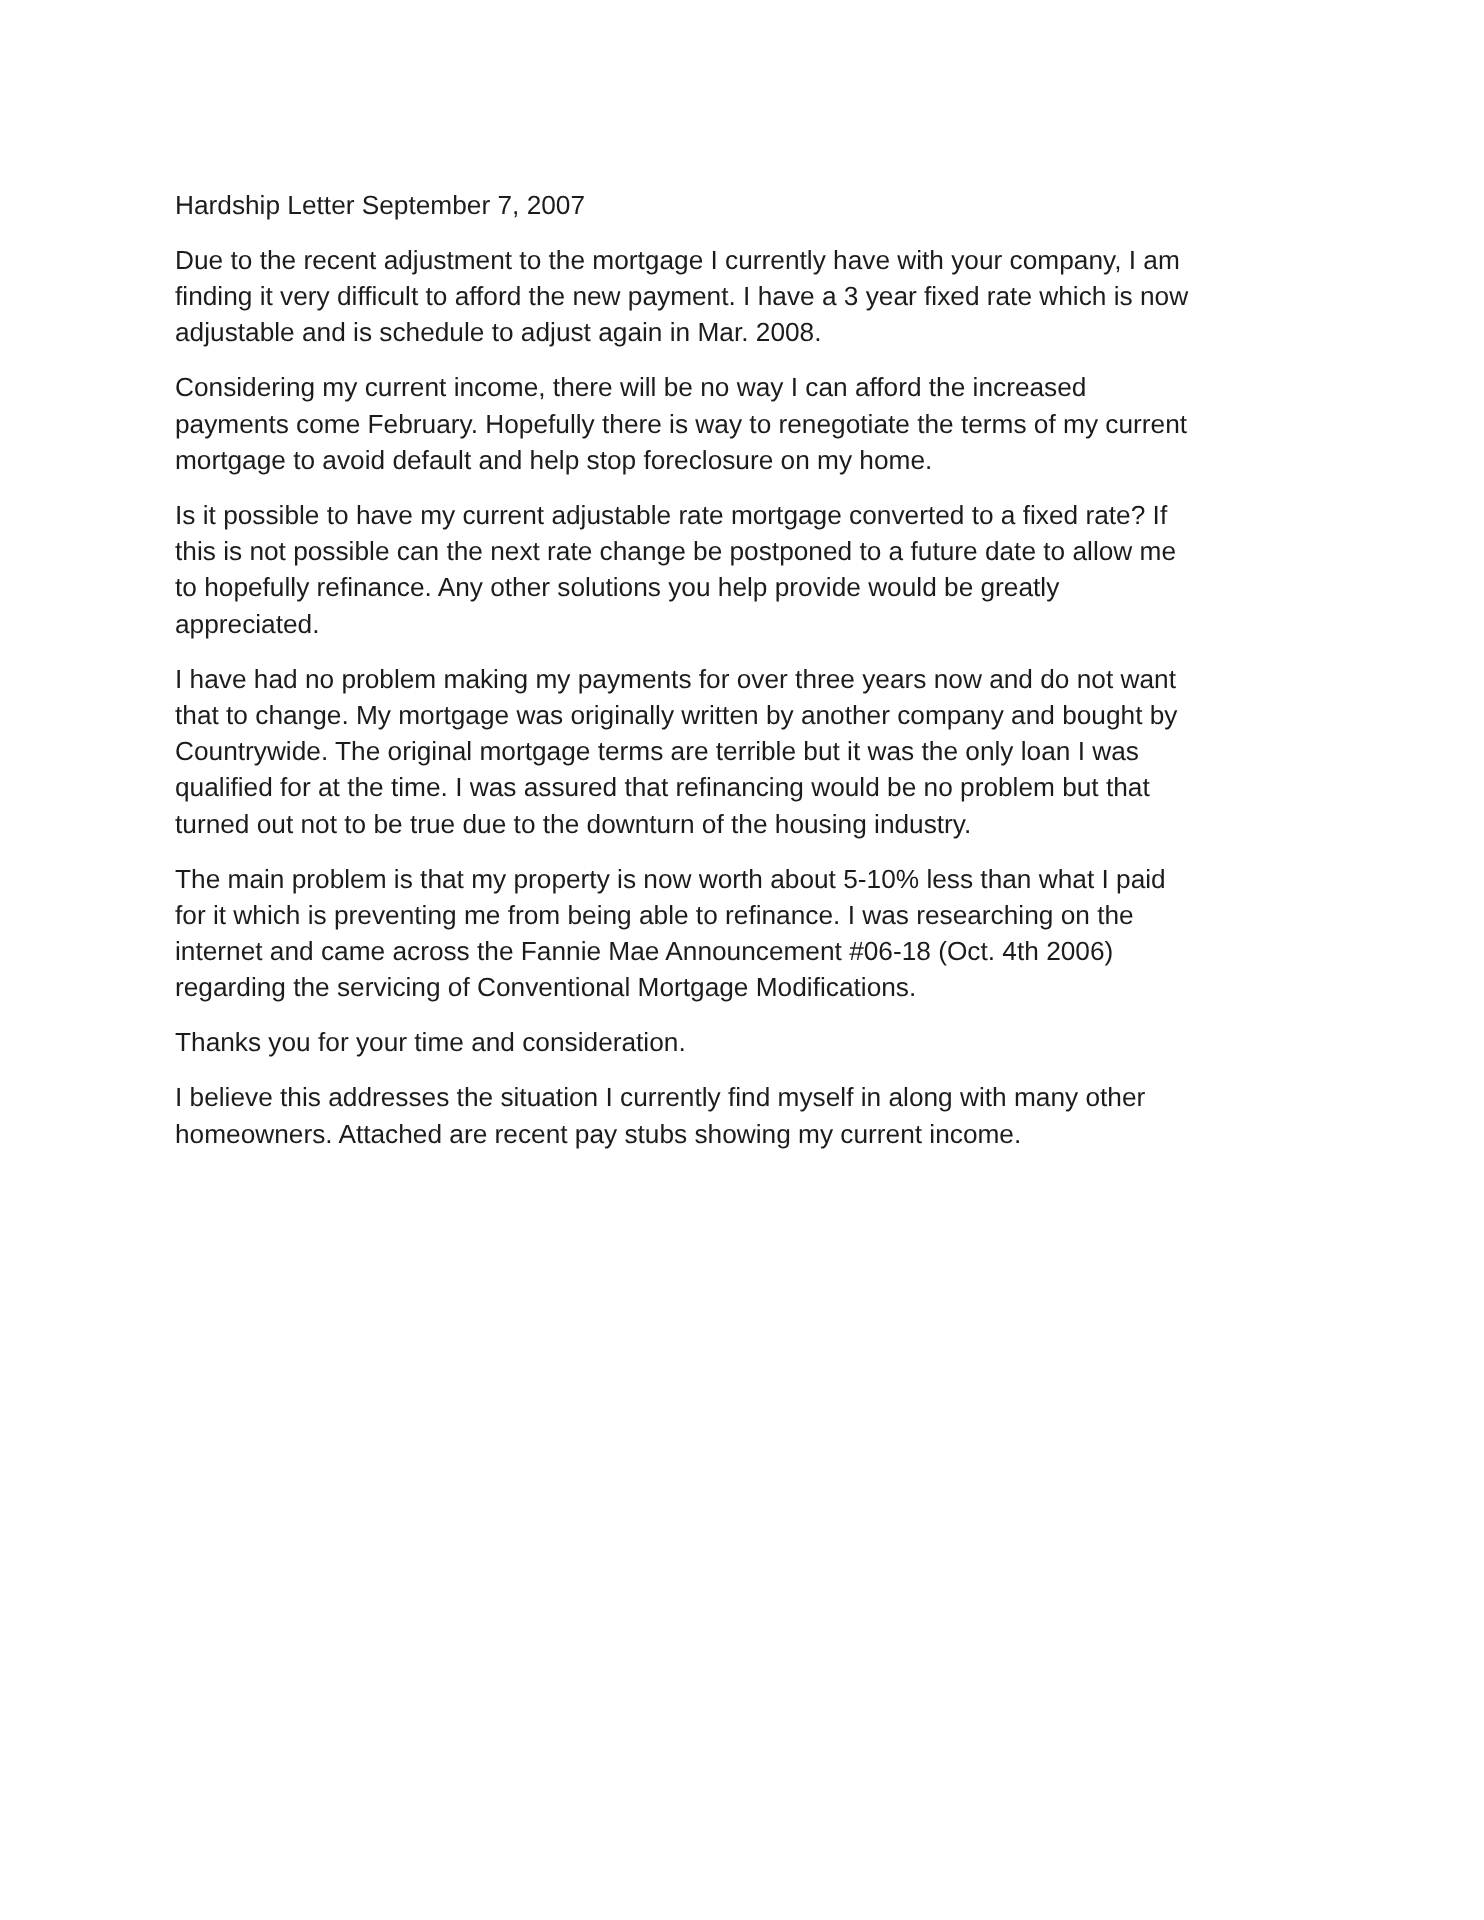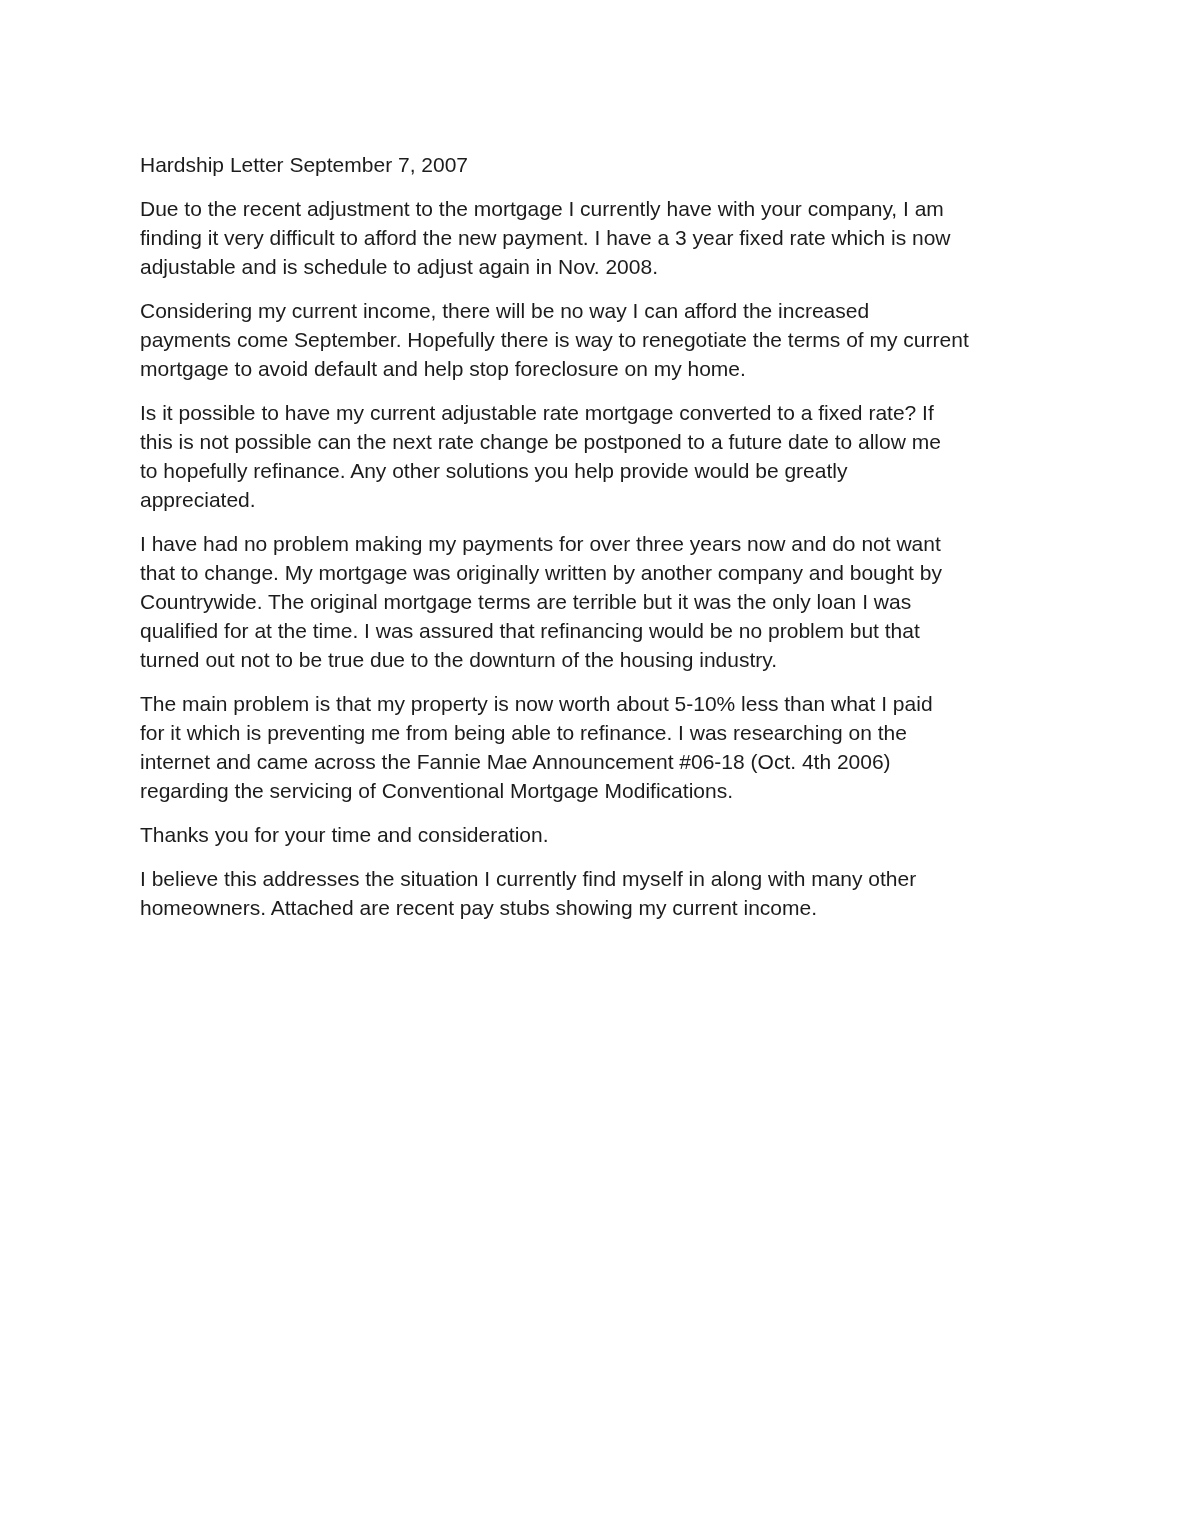--- a/index.html
+++ b/index.html
@@ -34,23 +34,23 @@
   }
 </style>
 </head>
 <body>
 
 <div class="page">
   <div class="letter">
     <p>Hardship Letter September 7, 2007</p>
     <p>Due to the recent adjustment to the mortgage I currently have with your company, I am
 finding it very difficult to afford the new payment. I have a 3 year fixed rate which is now
-adjustable and is schedule to adjust again in Nov. 2008.</p>
+adjustable and is schedule to adjust again in Mar. 2008.</p>
     <p>Considering my current income, there will be no way I can afford the increased
-payments come September. Hopefully there is way to renegotiate the terms of my current
+payments come February. Hopefully there is way to renegotiate the terms of my current
 mortgage to avoid default and help stop foreclosure on my home.</p>
     <p>Is it possible to have my current adjustable rate mortgage converted to a fixed rate? If
 this is not possible can the next rate change be postponed to a future date to allow me
 to hopefully refinance. Any other solutions you help provide would be greatly
 appreciated.</p>
     <p>I have had no problem making my payments for over three years now and do not want
 that to change. My mortgage was originally written by another company and bought by
 Countrywide. The original mortgage terms are terrible but it was the only loan I was
 qualified for at the time. I was assured that refinancing would be no problem but that
 turned out not to be true due to the downturn of the housing industry.</p>

